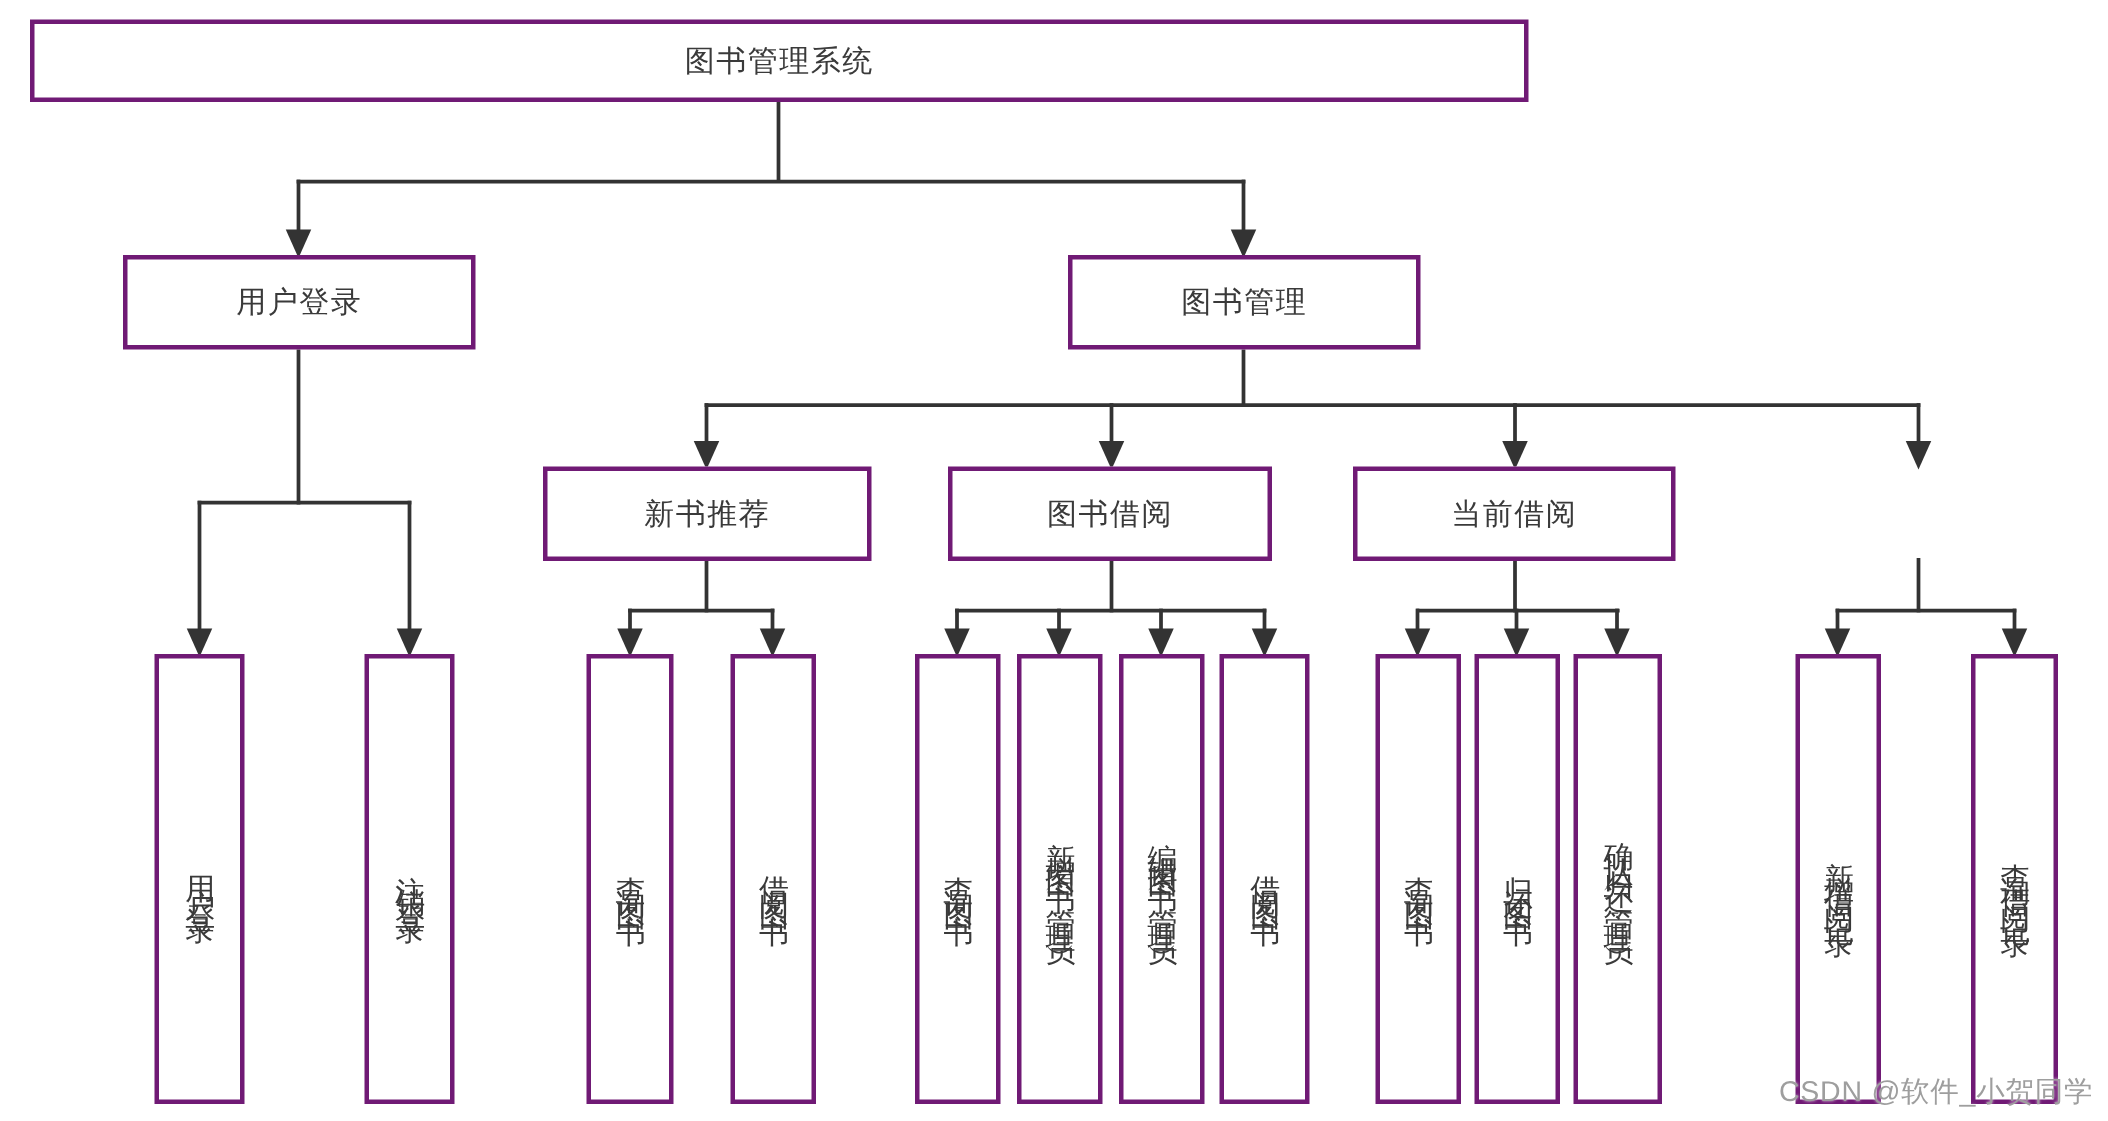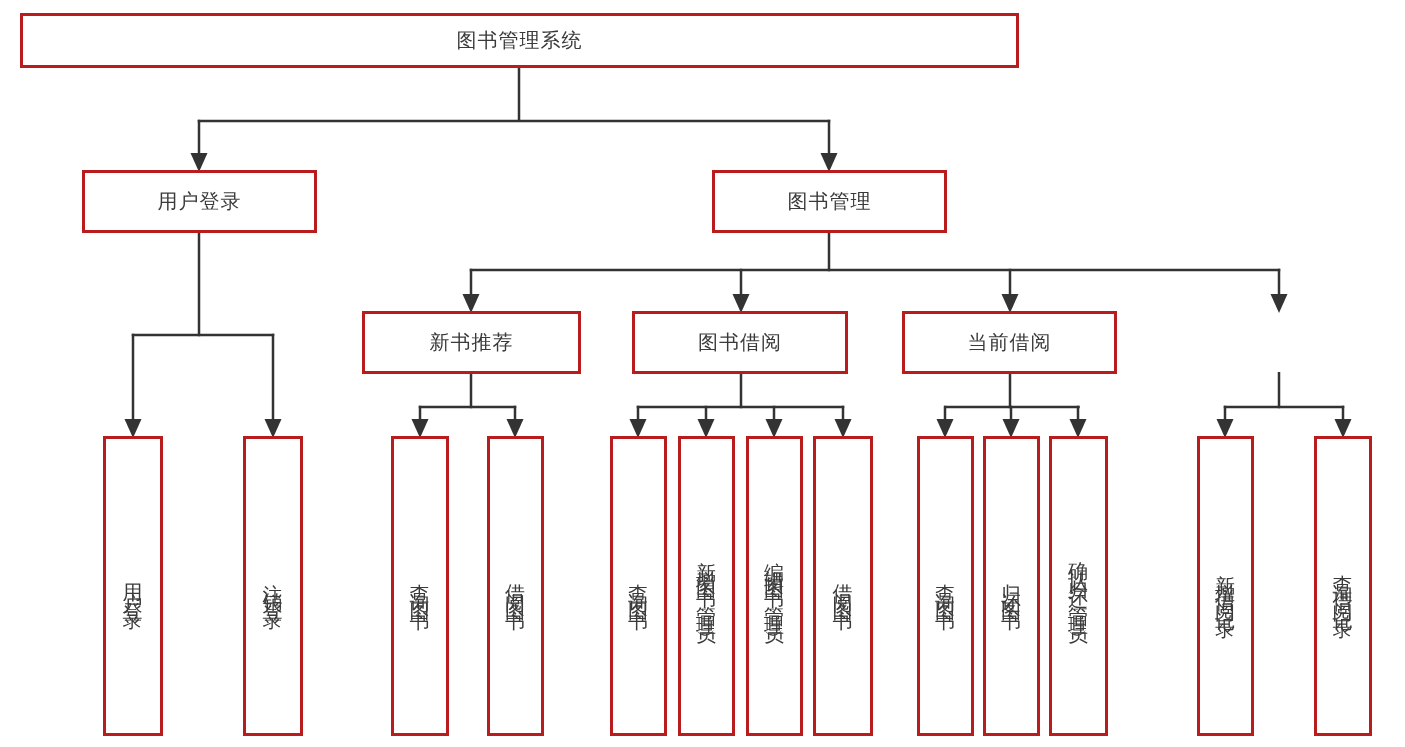--- a/index.html
+++ b/index.html
@@ -14,21 +14,21 @@
   }
   .connectors {
     position: absolute;
     left: 0; top: 0;
     width: 1405px; height: 747px;
     pointer-events: none;
   }
   .box {
     position: absolute;
     box-sizing: border-box;
-    border: 3px solid #b91c1c;
+    border: 3px solid #701a75;
     background: #ffffff;
     display: flex;
     align-items: center;
     justify-content: center;
   }
   .box .lbl {
     font-size: 20px;
     letter-spacing: 1px;
     color: #3a3a3a;
     white-space: nowrap;
@@ -185,14 +185,15 @@
     <span class="lbl">确认归还（管理员）</span>
   </div>
 
   <div class="box v" style="left:1197px;top:436px;width:57px;height:300px">
     <span class="lbl">新增借阅记录</span>
   </div>
   <div class="box v" style="left:1314px;top:436px;width:58px;height:300px">
     <span class="lbl">查询借阅记录</span>
   </div>
 
+  <div class="watermark">CSDN @软件_小贺同学</div>
 
 </div>
 
 </body></html>

